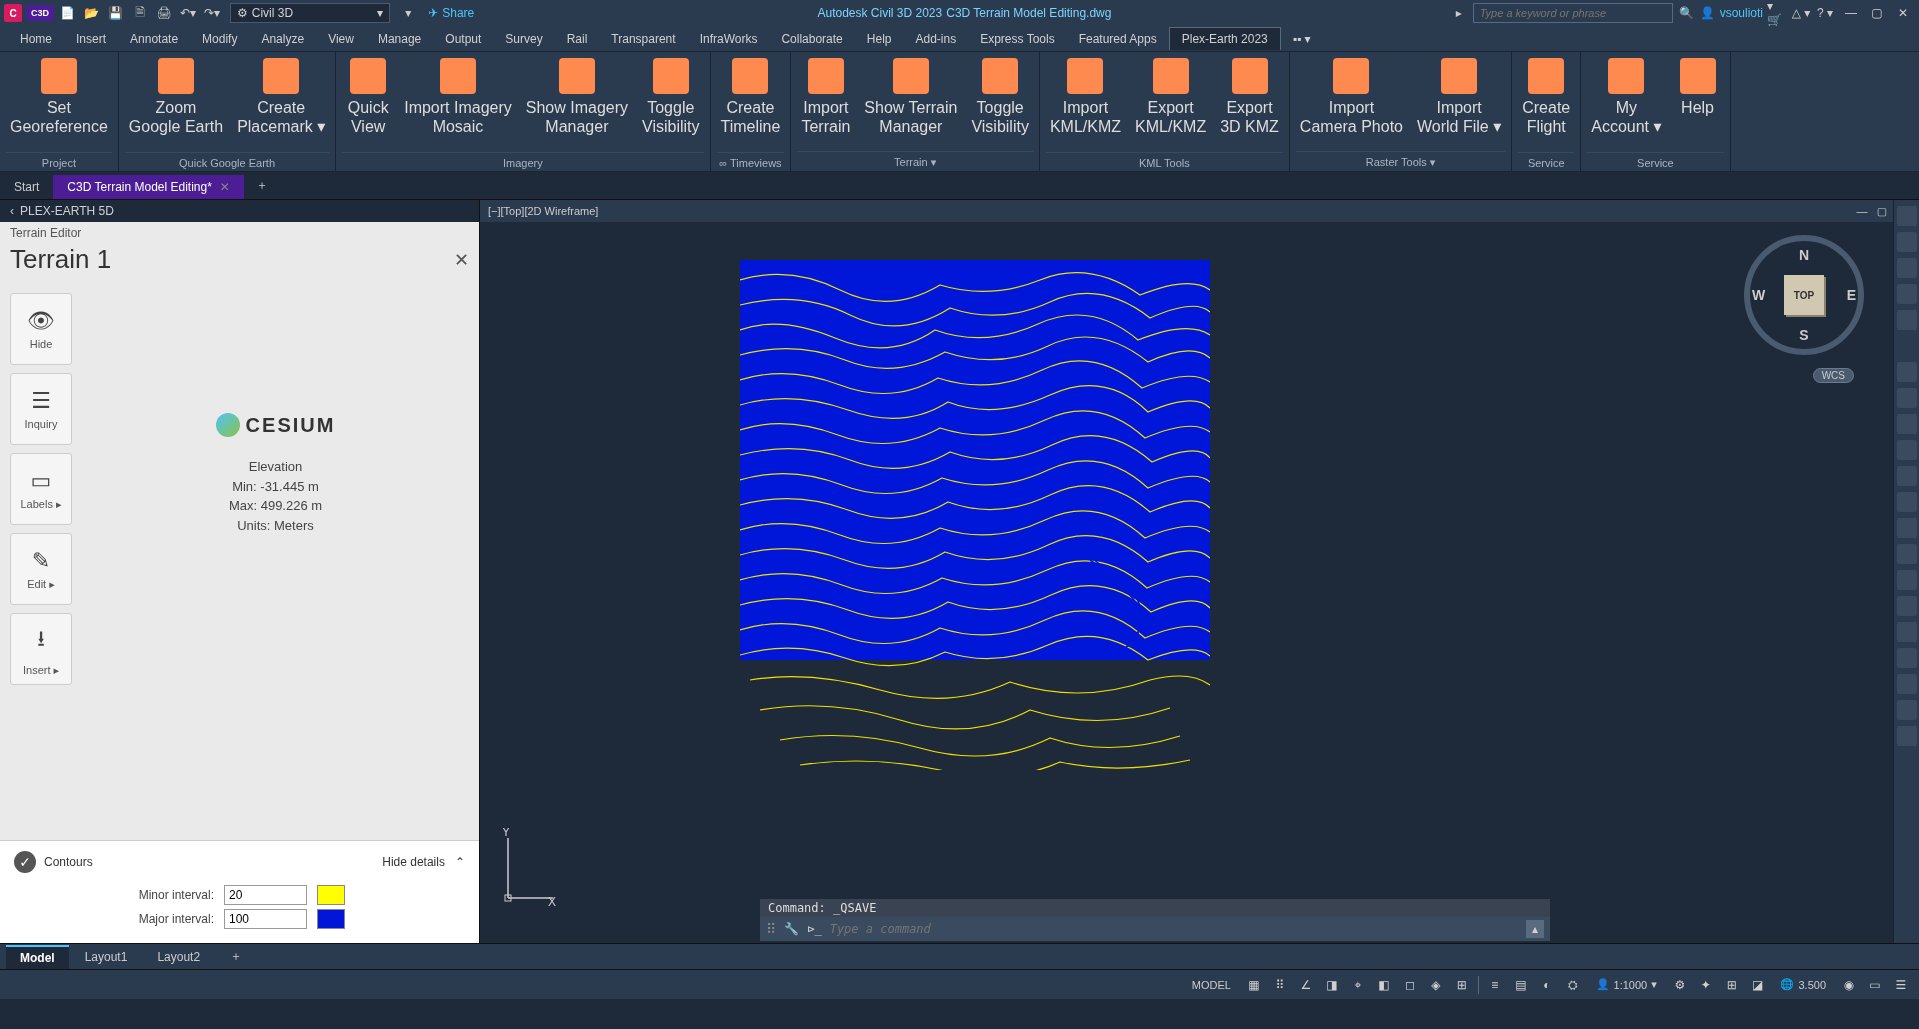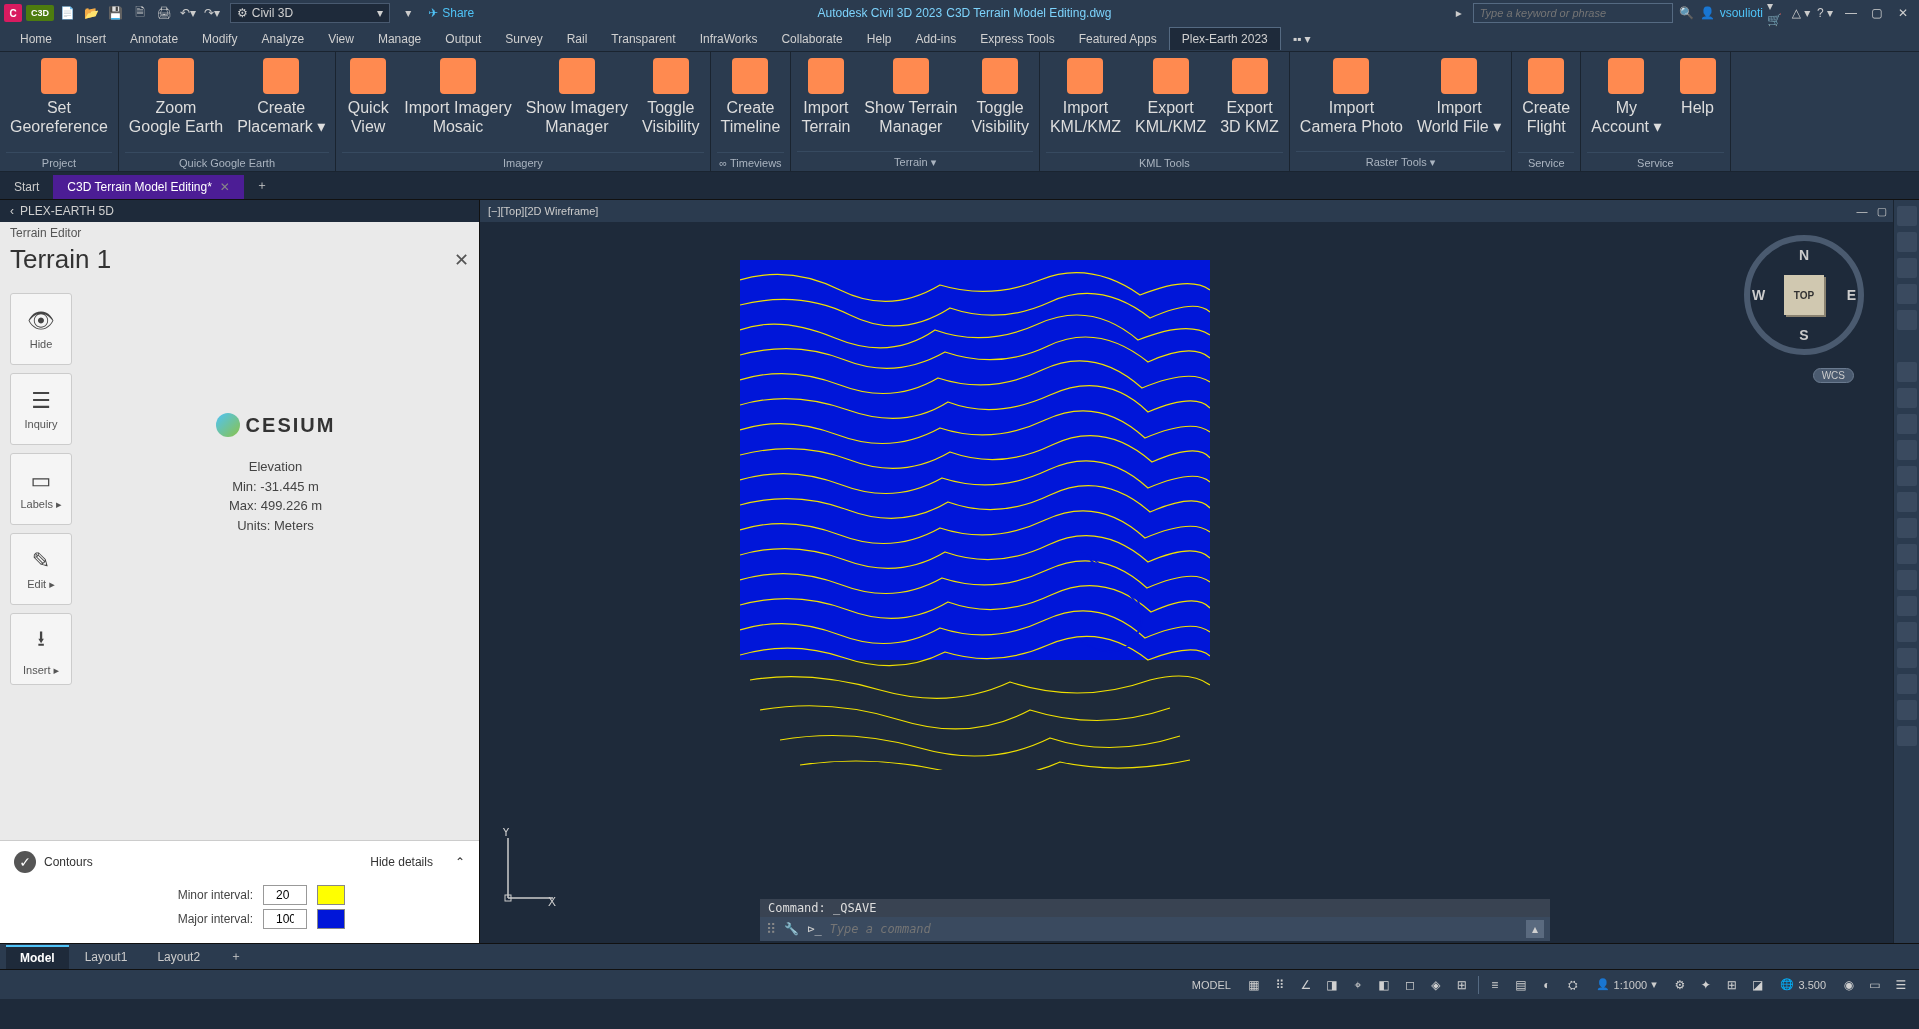--- a/index.html
+++ b/index.html
@@ -1,21 +1,21 @@
 <!DOCTYPE html>
 <html><head>
 <meta charset="utf-8">
 <style>
 * { margin:0; padding:0; box-sizing:border-box; font-family:"Segoe UI",Arial,sans-serif; }
 body { width:1919px; height:1029px; background:#1e2a3a; color:#d0d0d0; overflow:hidden; font-size:12px; }
 
 
 .title-bar { height:26px; background:#2b3b4f; display:flex; align-items:center; padding:0 4px; gap:4px; }
 .app-icon { width:18px; height:18px; background:#d81b60; border-radius:2px; display:flex; align-items:center; justify-content:center; color:#fff; font-weight:bold; font-size:10px; }
-.c3d-badge { width:28px; height:16px; background:#4d7c0f; color:#fff; font-size:9px; font-weight:bold; display:flex; align-items:center; justify-content:center; border-radius:2px; }
+.c3d-badge { width:28px; height:16px; background:#4c1d95; color:#fff; font-size:9px; font-weight:bold; display:flex; align-items:center; justify-content:center; border-radius:2px; }
 .tb-icon { width:20px; height:20px; display:flex; align-items:center; justify-content:center; color:#ccc; cursor:pointer; }
 .qat-dd { padding:2px 6px; background:#1e2a3a; border:1px solid #495a70; display:flex; align-items:center; gap:4px; margin:0 4px; }
 .share-btn { display:flex; align-items:center; gap:4px; color:#4fc3f7; cursor:pointer; padding:2px 6px; }
 .title-center { flex:1; text-align:center; display:flex; justify-content:center; align-items:center; gap:4px; color:#7dd3fc; }
 .search-box { width:200px; height:20px; background:#2b3b4f; border:1px solid #556a82; padding:0 6px; color:#888; font-style:italic; font-size:11px; }
 .user { display:flex; align-items:center; gap:4px; color:#4fc3f7; }
 .win-ctrl { display:flex; gap:2px; margin-left:auto; }
 .win-ctrl span { width:24px; height:20px; display:flex; align-items:center; justify-content:center; cursor:pointer; }
 
 
@@ -55,21 +55,21 @@
 .cesium-block { flex:1; display:flex; flex-direction:column; align-items:center; justify-content:center; padding-top:120px; }
 .cesium-logo { font-size:20px; font-weight:bold; color:#333; letter-spacing:2px; display:flex; align-items:center; gap:6px; }
 .cesium-logo .dot { width:24px; height:24px; border-radius:50%; background:linear-gradient(135deg,#4fc3f7,#8bc34a); }
 .elev-info { text-align:center; margin-top:20px; font-size:13px; color:#444; line-height:1.5; }
 .contours-box { position:absolute; bottom:0; left:0; right:0; background:#fff; border-top:1px solid #ccc; padding:10px 14px; }
 .contours-head { display:flex; align-items:center; justify-content:space-between; margin-bottom:12px; }
 .contours-head .left { display:flex; align-items:center; gap:8px; }
 .check-circle { width:22px; height:22px; border-radius:50%; background:#555; display:flex; align-items:center; justify-content:center; color:#fff; font-size:14px; }
 .interval-row { display:flex; align-items:center; justify-content:flex-end; gap:10px; margin:4px 0; padding-right:120px; }
 .interval-row label { font-size:12px; color:#444; width:100px; text-align:right; }
-.interval-row input { width:44px; height:20px; border:1px solid #999; padding:0 12px; font-size:12px; }
+.interval-row input { width:83px; height:20px; border:1px solid #999; padding:0 4px; font-size:12px; }
 .swatch { width:28px; height:20px; border:1px solid #888; }
 
 
 .viewport { flex:1; background:#1e2a3a; position:relative; overflow:hidden; }
 .vp-header { height:22px; background:#2b3b4f; display:flex; align-items:center; padding:0 8px; font-size:11px; color:#ccc; justify-content:space-between; }
 .vp-ctrls { display:flex; gap:2px; }
 .vp-ctrls span { width:18px; height:16px; display:flex; align-items:center; justify-content:center; cursor:pointer; color:#ccc; font-size:11px; }
 .terrain-svg { position:absolute; left:260px; top:60px; width:470px; height:510px; }
 .compass { position:absolute; top:35px; right:55px; width:120px; height:120px; }
 .compass-ring { width:120px; height:120px; border:6px solid #4a5a6f; border-radius:50%; position:relative; }
@@ -373,21 +373,21 @@
             <div>Units: Meters</div>
           </div>
         </div>
       </div>
       <div class="contours-box">
         <div class="contours-head">
           <div class="left">
             <span class="check-circle">✓</span>
             <span>Contours</span>
           </div>
-          <div style="display:flex;align-items:center;gap:22px;cursor:pointer;">
+          <div style="display:flex;align-items:center;gap:10px;cursor:pointer;">
             <span>Hide details</span>
             <span>⌃</span>
           </div>
         </div>
         <div class="interval-row">
           <label>Minor interval:</label>
           <input value="20" style="">
           <div class="swatch" id="minor-sw" style="background: rgb(255, 255, 0);"></div>
         </div>
         <div class="interval-row">

